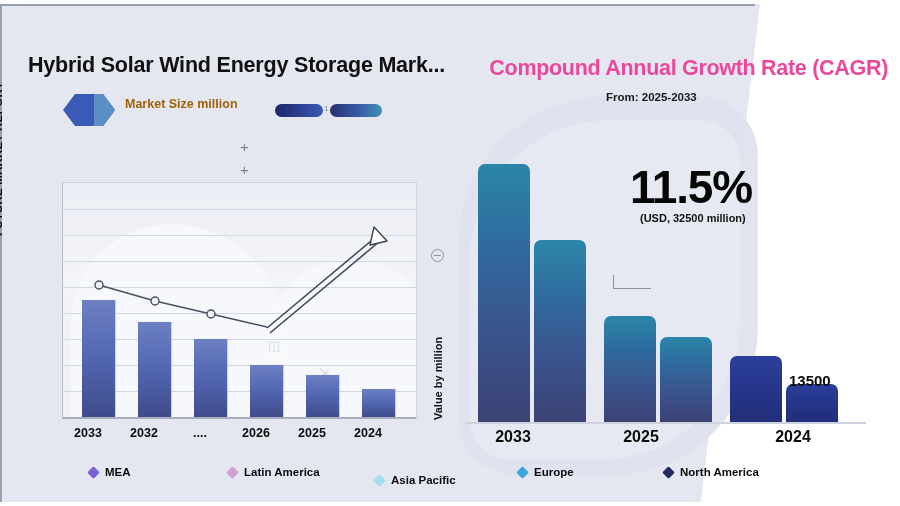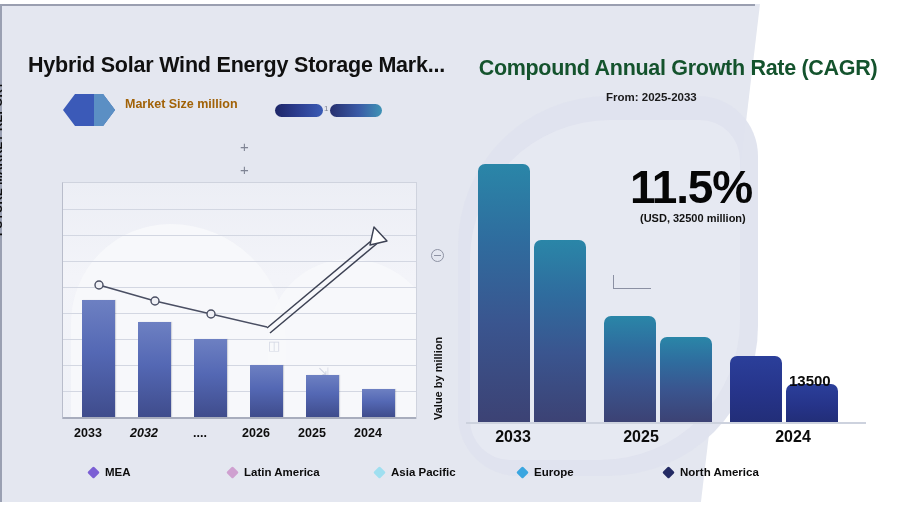--- a/index.html
+++ b/index.html
@@ -72,23 +72,23 @@
     letter-spacing: -0.2px;
     white-space: nowrap;
     overflow: hidden;
   }
   .title-right {
     position: absolute;
     left: 468px; top: 56px;
     width: 420px;
     font-size: 21.5px;
     font-weight: bold;
-    color: #14532d;
+    color: #ec4899;
     letter-spacing: -0.3px;
-    text-align: center;
+    text-align: right;
     white-space: nowrap;
   }
   .subtitle-right {
     position: absolute;
     left: 606px; top: 91px;
     font-size: 11.5px;
     font-weight: bold;
     color: #1a1a1a;
     letter-spacing: 0px;
   }
@@ -409,21 +409,21 @@
         <path d="M204,145 L314,53" fill="none" stroke="#3d4254" stroke-width="1.5"></path>
         <path d="M207,150 L317,58" fill="none" stroke="#3d4254" stroke-width="1.5"></path>
         <path d="M311,44 L324,58 L307,62 Z" fill="#ffffff" stroke="#3d4254" stroke-width="1.4" stroke-linejoin="round"></path>
       </g>
     </svg>
 
     <div class="axis-baseline"></div>
   </div>
 
   <div class="xtick-l" style="left:62px;">2033</div>
-  <div class="xtick-l" style="left:118px;font-style:italic;">2032</div>
+  <div class="xtick-l" style="left:118px;">2032</div>
   <div class="xtick-l" style="left:174px;">....</div>
   <div class="xtick-l" style="left:230px;">2026</div>
   <div class="xtick-l" style="left:286px;">2025</div>
   <div class="xtick-l" style="left:342px;">2024</div>
 
   <div class="title-right">Compound Annual Growth Rate (CAGR)</div>
   <div class="subtitle-right">From: 2025-2033</div>
 
   <div class="chart-right">
 
@@ -449,21 +449,21 @@
 
   <div class="legend-row">
     <div class="legend-item" style="left:89px;  top:3px;">
       <span class="legend-dot" style="background: rgb(123, 95, 212);"></span>
       <span>MEA</span>
     </div>
     <div class="legend-item" style="left:228px; top:3px;">
       <span class="legend-dot" style="background: rgb(207, 160, 208);"></span>
       <span>Latin America</span>
     </div>
-    <div class="legend-item" style="left:375px; top:3px;">
+    <div class="legend-item" style="left:375px; top:11px;">
       <span class="legend-dot" style="background: rgb(159, 223, 240);"></span>
       <span>Asia Pacific</span>
     </div>
     <div class="legend-item" style="left:518px; top:3px;">
       <span class="legend-dot" style="background: rgb(58, 166, 224);"></span>
       <span>Europe</span>
     </div>
     <div class="legend-item" style="left:664px; top:3px;">
       <span class="legend-dot" style="background: rgb(35, 42, 99);"></span>
       <span>North America</span>

